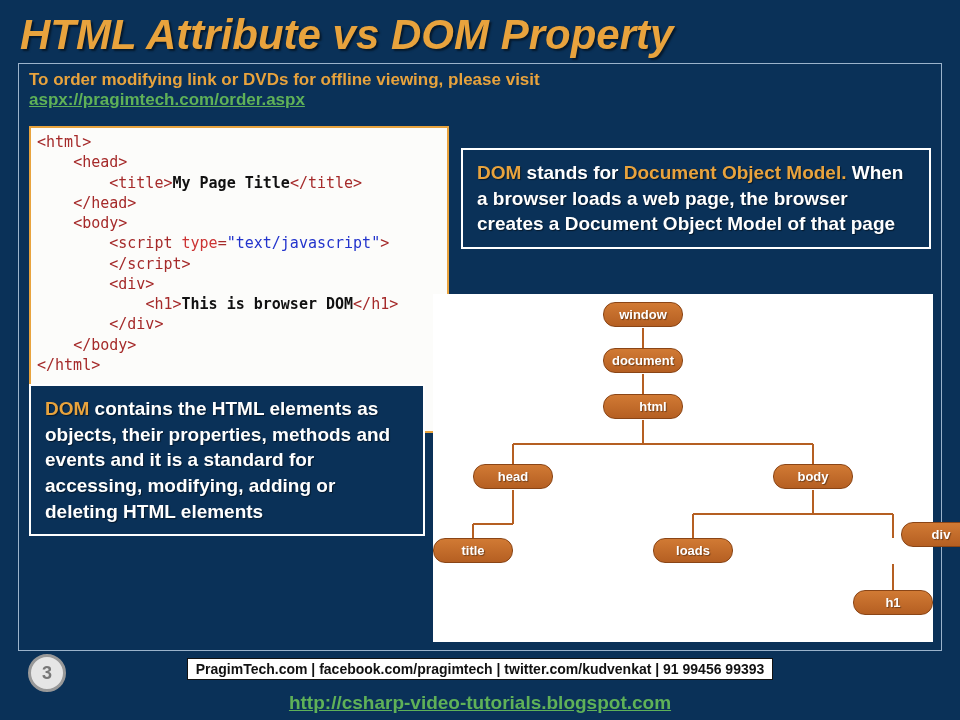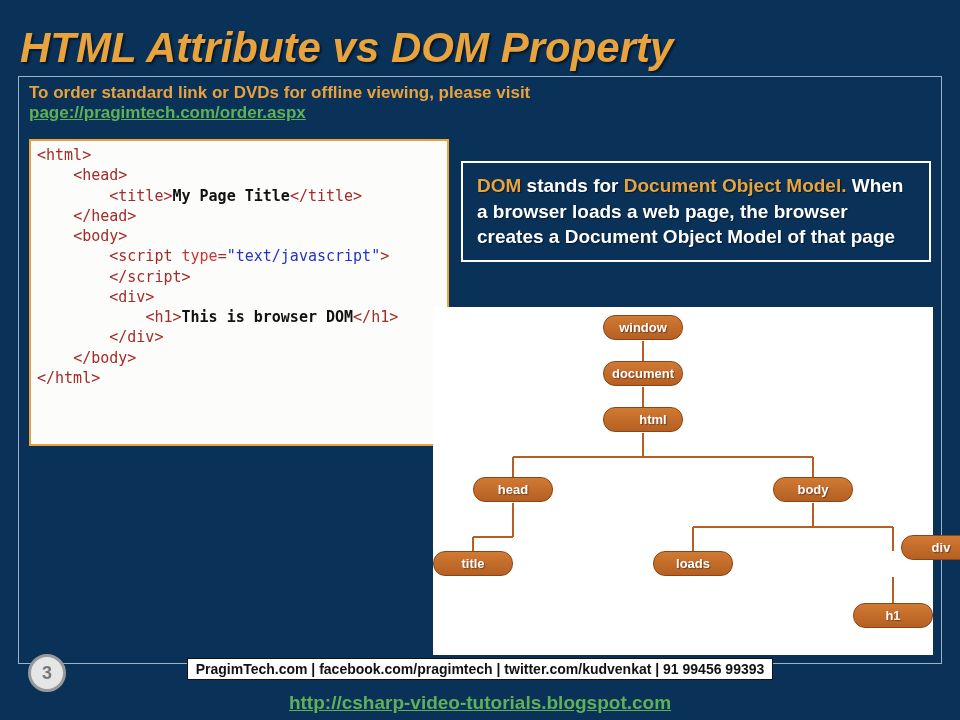--- a/index.html
+++ b/index.html
@@ -8,21 +8,21 @@
     background: #0a3158;
     font-family: Tahoma, Arial, sans-serif;
     overflow: hidden;
     position: relative;
   }
   .title {
     color: #e8a33d;
     font-size: 42px;
     font-weight: bold;
     font-style: italic;
-    padding: 24px 20px 4px 20px;
+    padding: 11px 20px 4px 20px;
     text-shadow: 2px 2px 2px rgba(0,0,0,0.5);
   }
   .outer-frame {
     border: 1px solid #9bb3cb;
     margin: 0 18px;
     padding: 6px 10px 8px 10px;
     width: 924px;
     height: 588px;
     position: relative;
   }
@@ -125,40 +125,43 @@
     display: flex; align-items: center; justify-content: center;
   }
 </style>
 </head>
 <body>
 
 <div class="title">HTML Attribute vs DOM Property</div>
 
 <div class="outer-frame">
 
-  <div class="order-text">To order standard link or DVDs for offline viewing, please visit</div>
-  <a class="order-link">page://pragimtech.com/order.aspx</a>
+  <div class="order-text">To order modifying link or DVDs for offline viewing, please visit</div>
+  <a class="order-link">aspx://pragimtech.com/order.aspx</a>
 
   <div class="code-box"><span class="tag">&lt;html&gt;</span>
     <span class="tag">&lt;head&gt;</span>
         <span class="tag">&lt;title&gt;</span><span class="txt">My Page Title</span><span class="tag">&lt;/title&gt;</span>
     <span class="tag">&lt;/head&gt;</span>
     <span class="tag">&lt;body&gt;</span>
         <span class="tag">&lt;script</span> <span class="attn">type</span><span class="tag">=</span><span class="attv">"text/javascript"</span><span class="tag">&gt;</span>
         <span class="tag">&lt;/script&gt;</span>
         <span class="tag">&lt;div&gt;</span>
             <span class="tag">&lt;h1&gt;</span><span class="txt">This is browser DOM</span><span class="tag">&lt;/h1&gt;</span>
         <span class="tag">&lt;/div&gt;</span>
     <span class="tag">&lt;/body&gt;</span>
 <span class="tag">&lt;/html&gt;</span></div>
 
   <div class="info-box info-top">
     <span class="gold">DOM</span><span> stands for </span><span class="gold">Document Object Model.</span><span> When a browser loads a web page, the browser creates a Document Object Model of that page</span>
   </div>
 
+  <div class="info-box info-left">
+    <span class="gold">DOM</span><span> contains the HTML elements as objects, their properties, methods and events and it is a standard for accessing, modifying, adding or deleting HTML elements</span>
+  </div>
 
   <div class="tree-area">
     <svg class="lines">
       <line x1="210" y1="34" x2="210" y2="54"></line>
       <line x1="210" y1="80" x2="210" y2="100"></line>
       <line x1="210" y1="126" x2="210" y2="150"></line>
       <line x1="80" y1="150" x2="380" y2="150"></line>
       <line x1="80" y1="150" x2="80" y2="170"></line>
       <line x1="380" y1="150" x2="380" y2="170"></line>
       <line x1="80" y1="196" x2="80" y2="230"></line>

